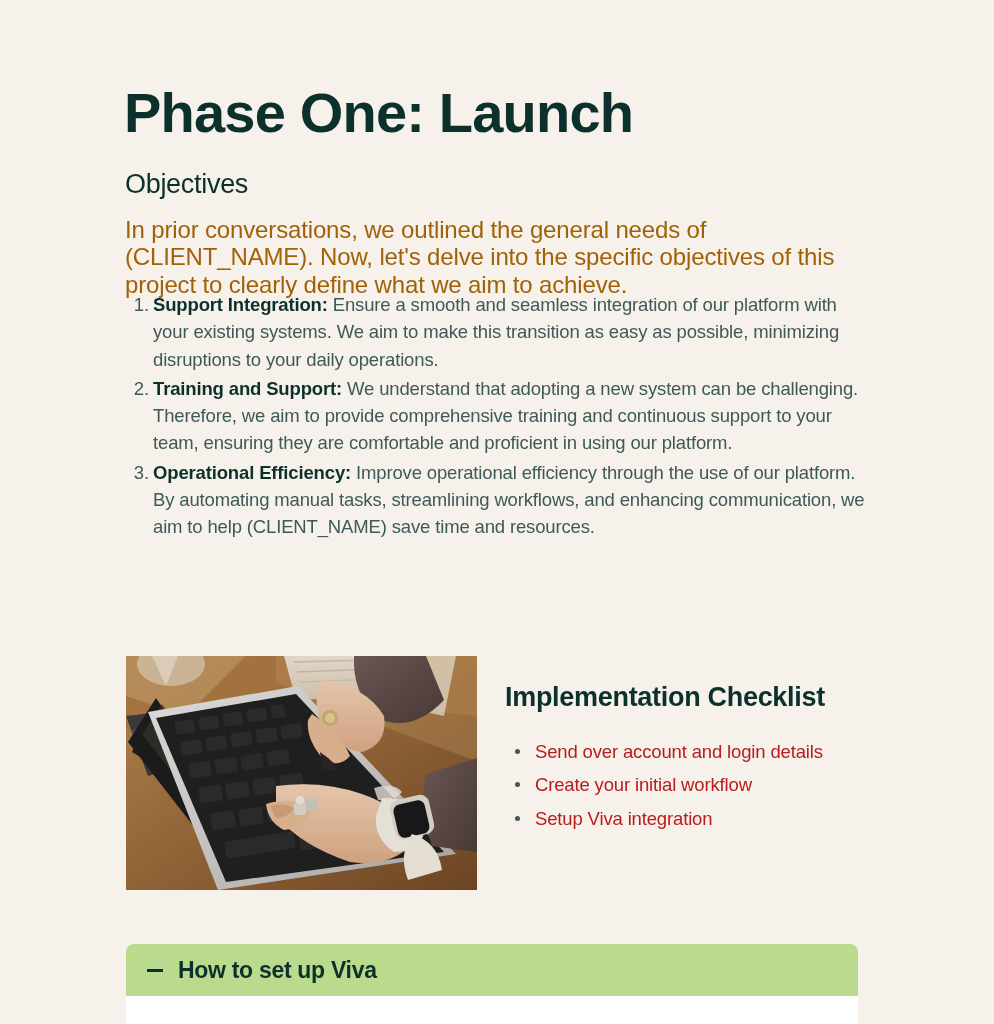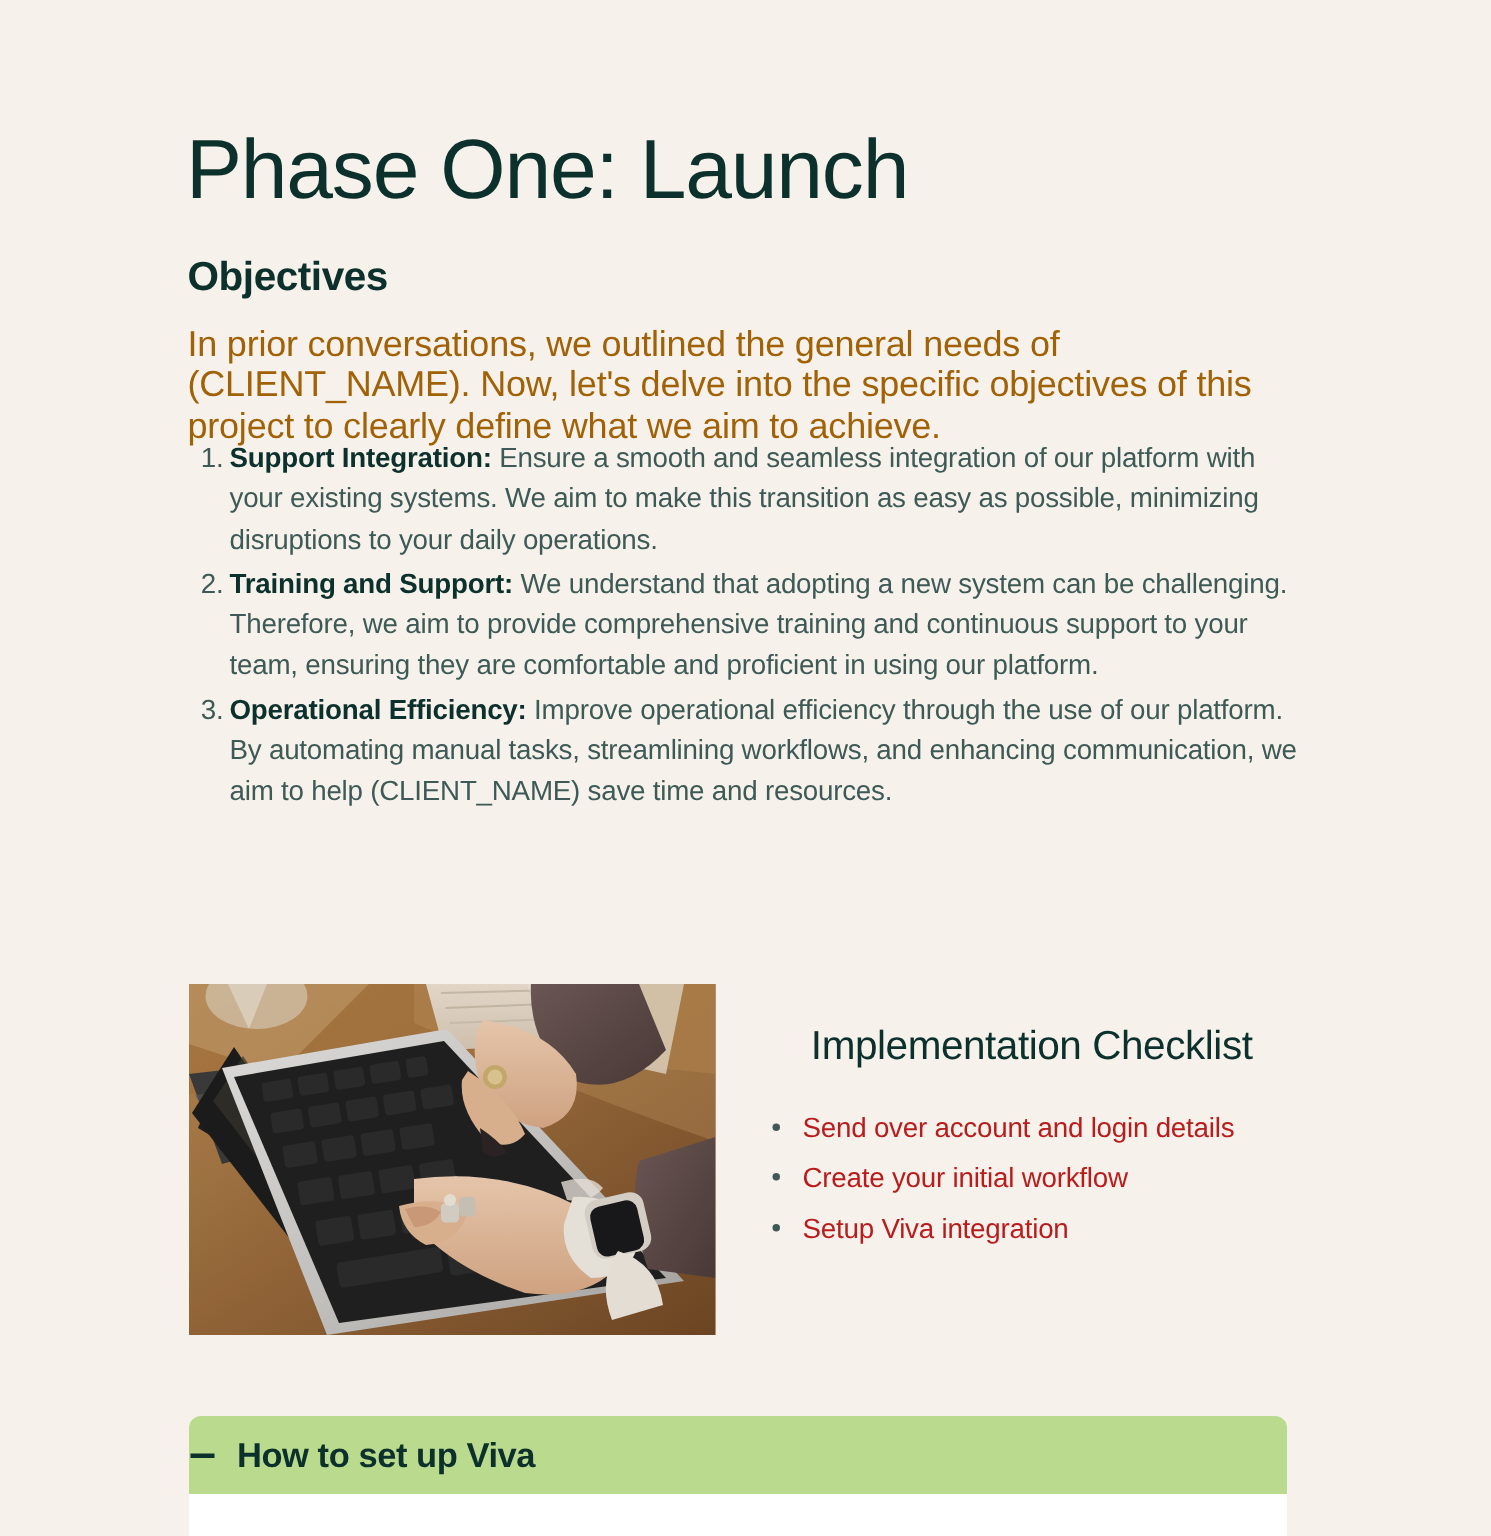--- a/index.html
+++ b/index.html
@@ -22,33 +22,33 @@
     background: #f6f1ea;
   }
 
   
   .doc-title {
     position: absolute;
     left: 124px;
     top: 44px;
     font-size: 56px;
     line-height: 1.12;
-    font-weight: 400;
+    font-weight: 700;
     letter-spacing: -0.8px;
     color: #0c302b;
   }
 
   
   .section-heading {
     position: absolute;
     left: 125px;
     top: 146px;
     font-size: 27px;
     line-height: 1.2;
-    font-weight: 700;
+    font-weight: 400;
     letter-spacing: -0.3px;
     color: #0c302b;
   }
   .intro-para {
     position: absolute;
     left: 125px;
     top: 192px;
     width: 720px;
     font-size: 24px;
     line-height: 27.3px;
@@ -101,24 +101,23 @@
   }
   .photo svg { display: block; }
 
   .checklist-heading {
     position: absolute;
     left: 505px;
     top: 658px;
     width: 330px;
     font-size: 27px;
     line-height: 35px;
-    font-weight: 400;
+    font-weight: 700;
     letter-spacing: -0.3px;
     color: #0c302b;
-    text-align: right;
   }
   .check-list {
     position: absolute;
     left: 505px;
     top: 738px;
     width: 350px;
     margin: 0;
     padding: 0;
     list-style: none;
   }
@@ -148,20 +147,21 @@
     top: 944px;
     width: 732px;
     height: 90px;
   }
   .accordion-header {
     height: 52px;
     background: #bada8d;
     border-radius: 8px 8px 0 0;
     display: flex;
     align-items: center;
+    padding-left: 20px;
     box-sizing: border-box;
     text-align: right;
   }
   .accordion-icon {
     width: 18px;
     height: 18px;
     position: relative;
     margin-right: 14px;
     flex: 0 0 auto;
   }

